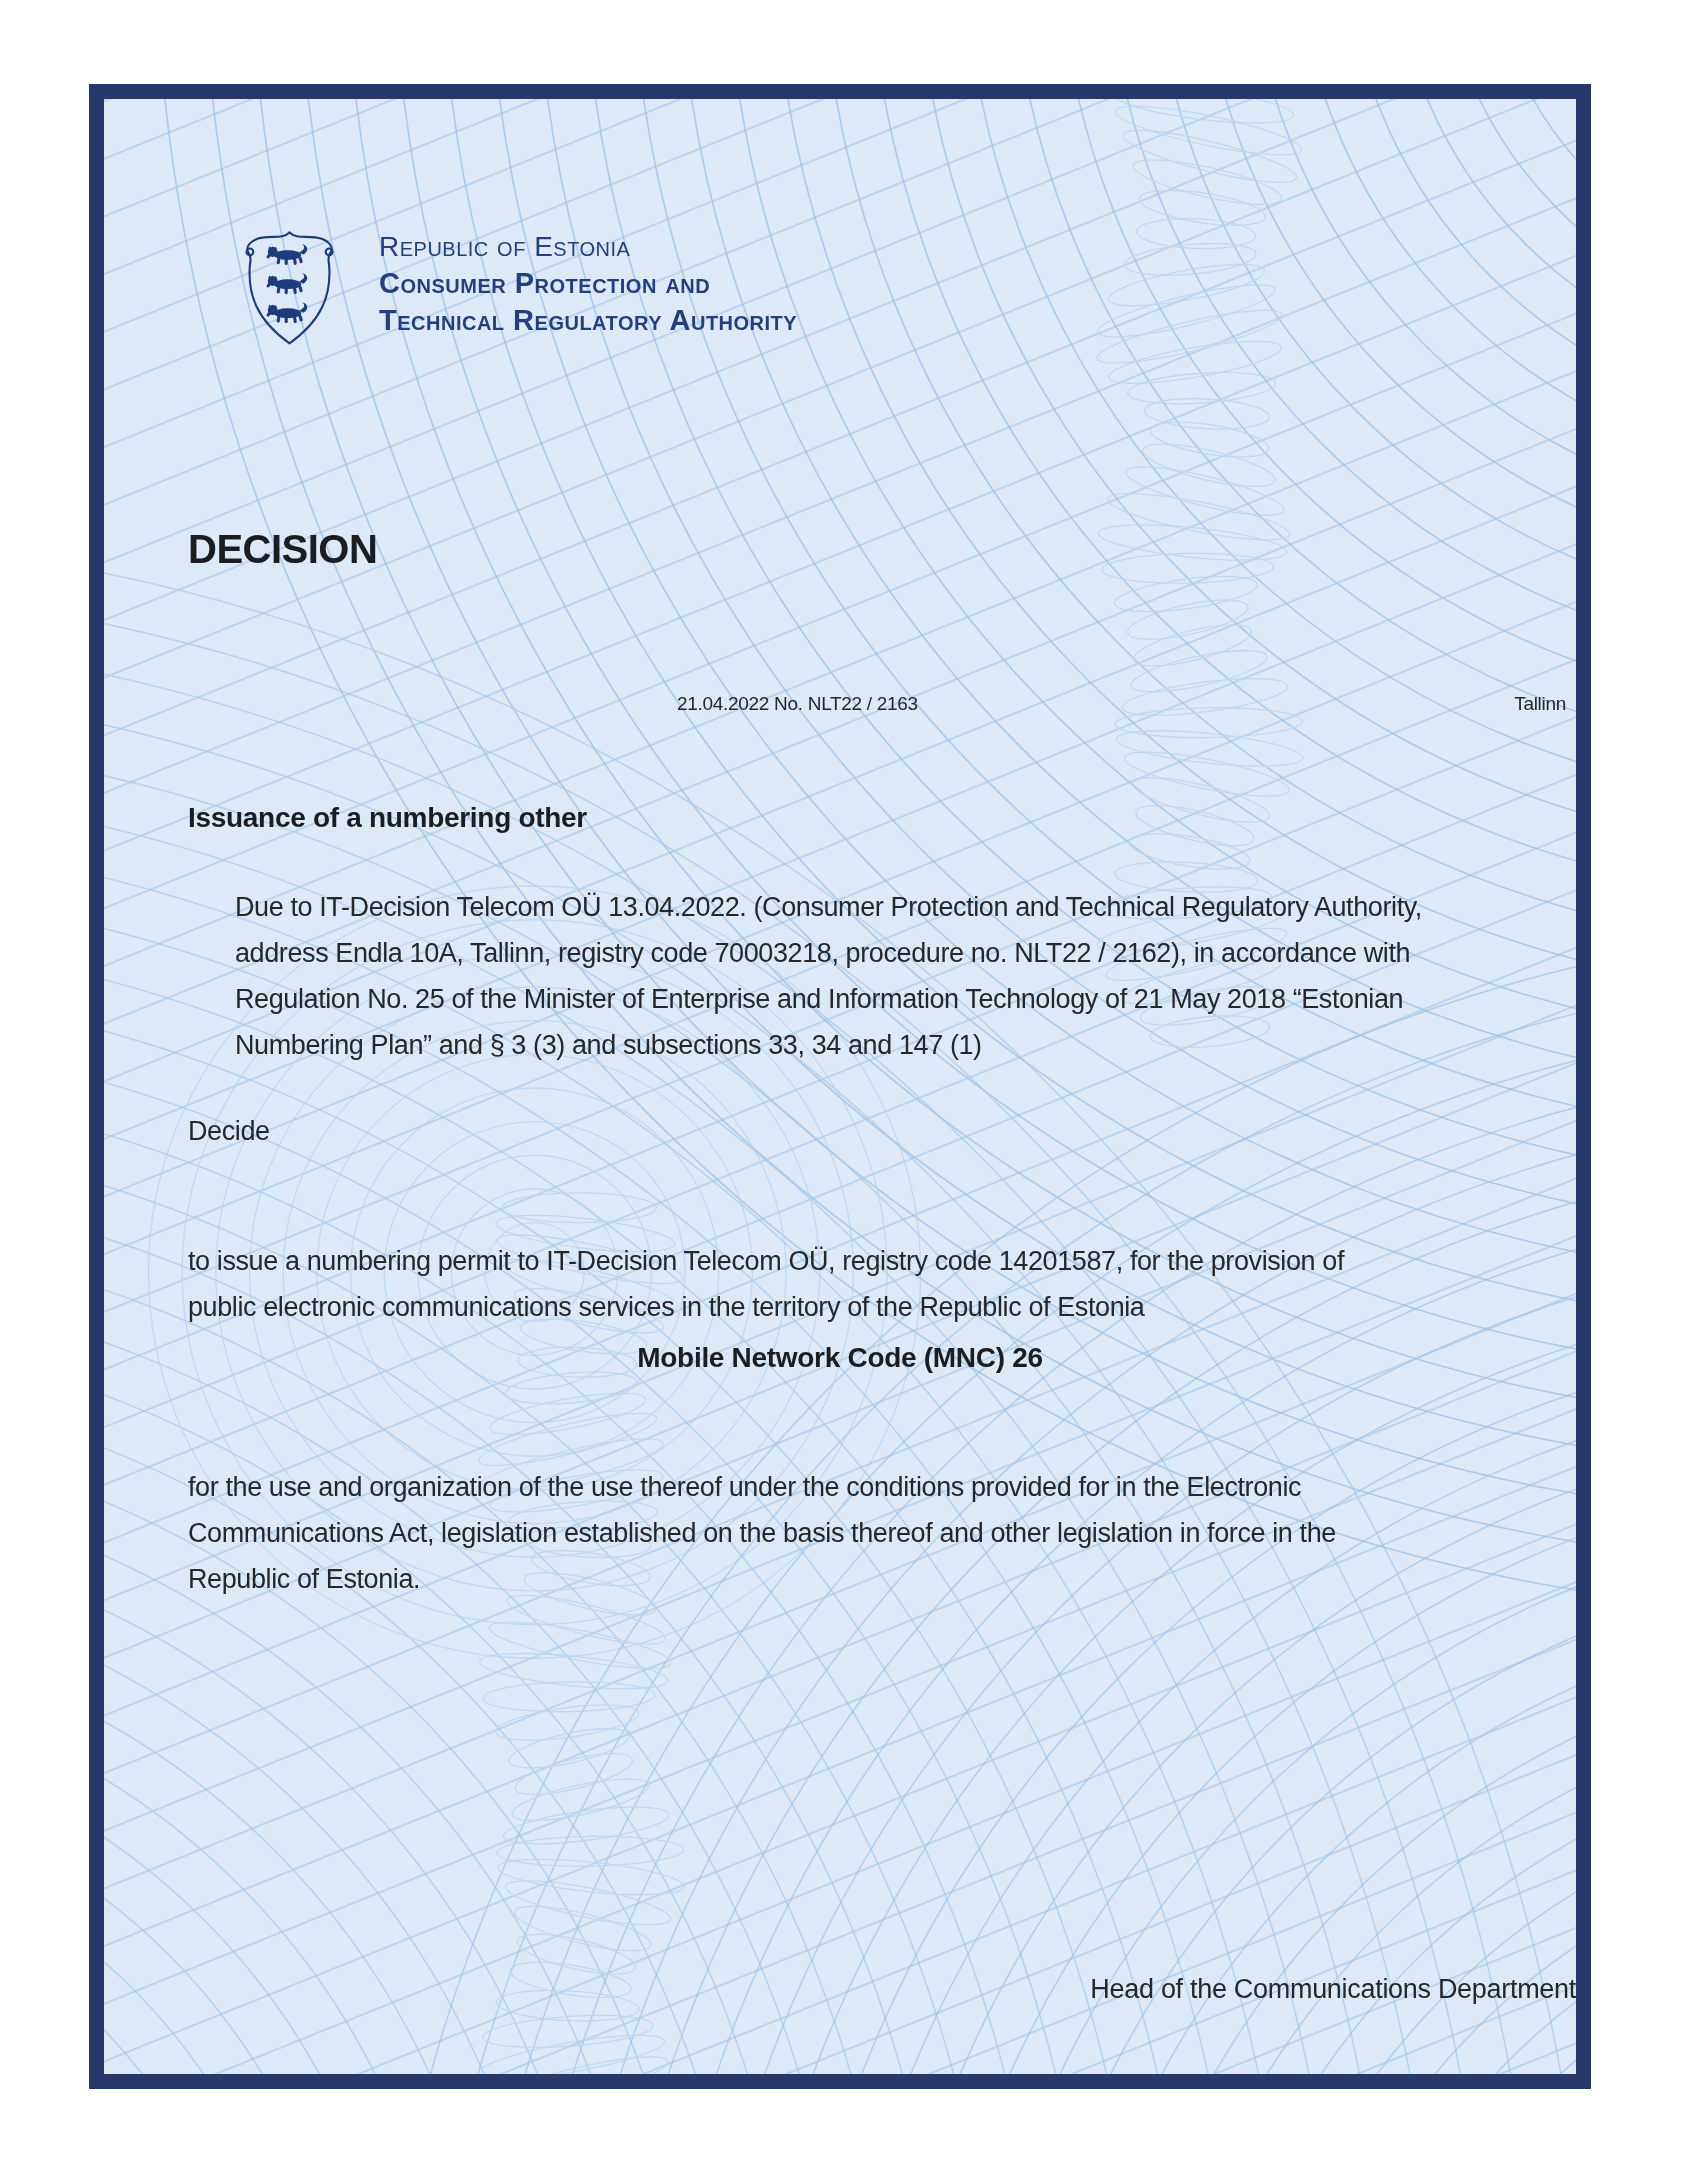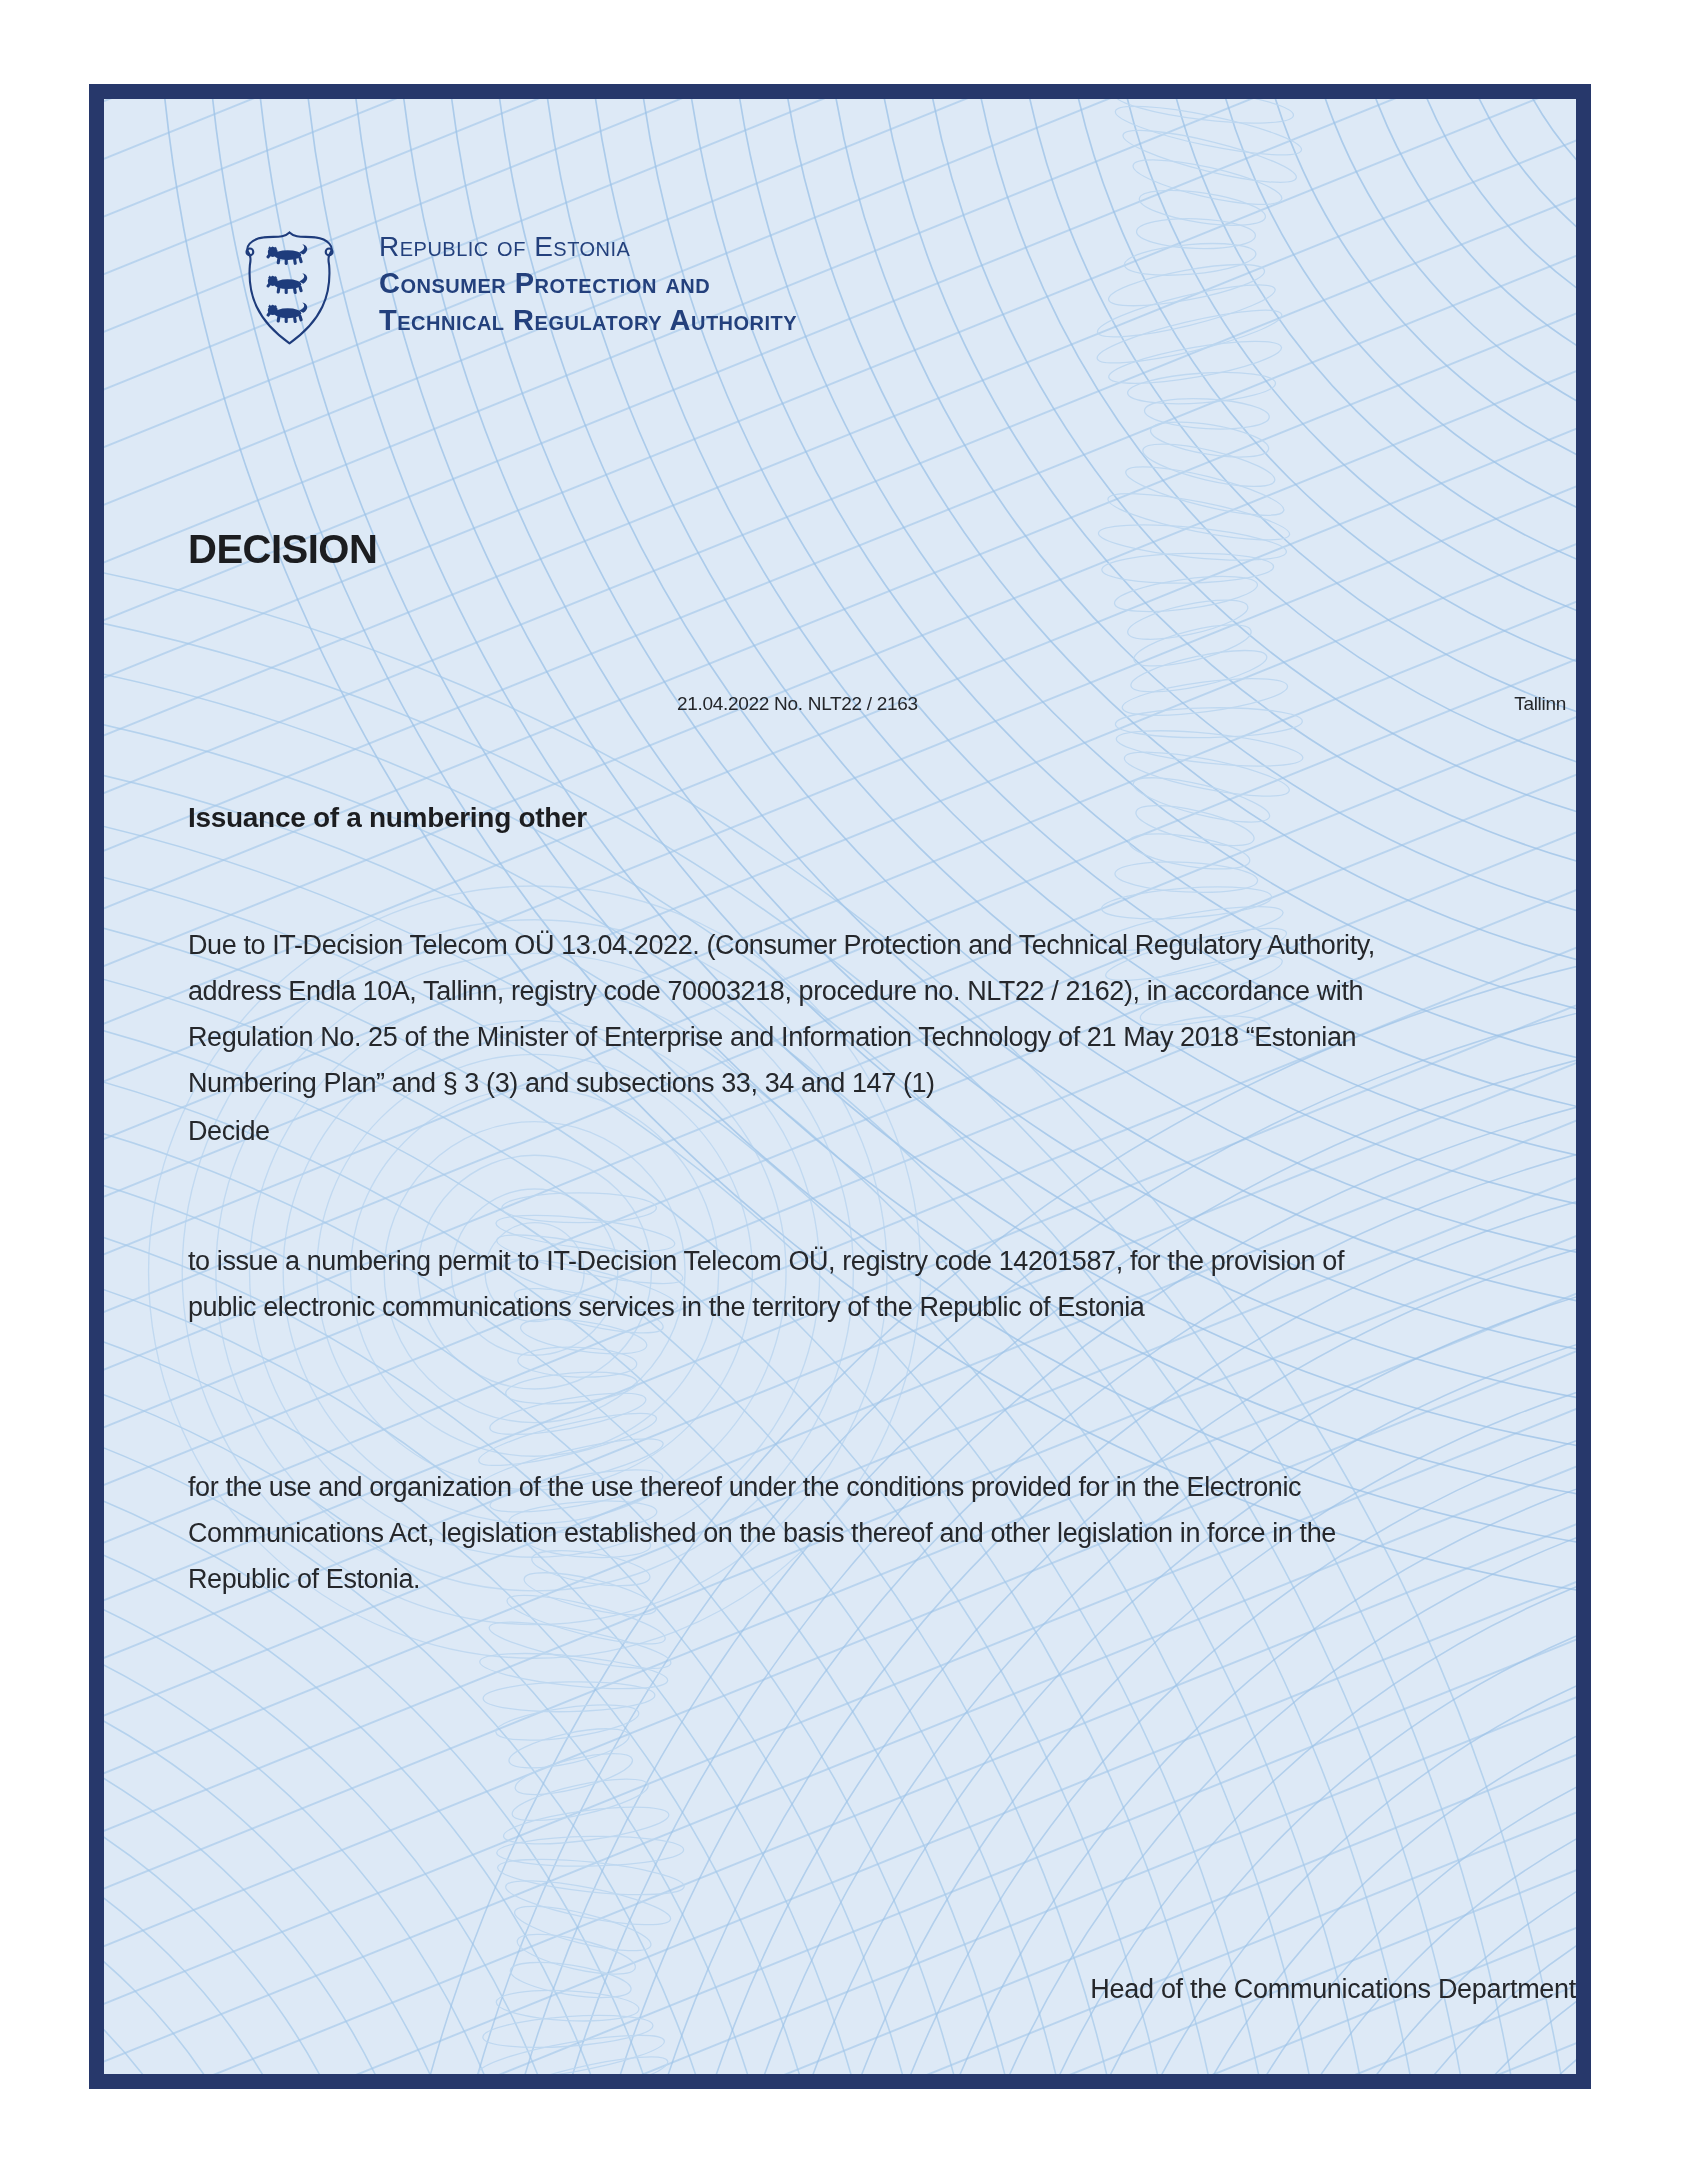--- a/index.html
+++ b/index.html
@@ -26,21 +26,21 @@
 
   .placeline{position:absolute;left:84px;top:582px;width:1378px;height:46px;
     font-size:19px;line-height:46px;letter-spacing:-0.3px;text-align:right;}
   .dateref{position:absolute;left:489px;top:0;}
 
   .subject{position:absolute;left:84px;top:703px;font-size:28px;font-weight:700;
     letter-spacing:-0.3px;color:#1c1d20;}
 
   .para{position:absolute;left:84px;width:1378px;font-size:27px;line-height:46px;
     letter-spacing:-0.4px;white-space:pre-line;color:#25272b;}
-  .para.intro{top:823px;}
+  .para.intro{top:785px;margin-left:47px;}
   .para.decide{top:1009px;}
   .para.decision{top:1139px;}
   .para.conditions{top:1365px;}
 
   .mnc{position:absolute;left:0;top:1243px;width:100%;text-align:center;
     font-size:28px;font-weight:700;letter-spacing:-0.3px;color:#1c1d20;}
 
   .signature{position:absolute;left:0;top:1875px;width:100%;text-align:right;
     font-size:27px;letter-spacing:-0.3px;color:#25272b;}
 </style>
@@ -312,20 +312,21 @@
     <div class="para intro">Due to IT-Decision Telecom OÜ 13.04.2022. (Consumer Protection and Technical Regulatory Authority,
 address Endla 10A, Tallinn, registry code 70003218, procedure no. NLT22 / 2162), in accordance with
 Regulation No. 25 of the Minister of Enterprise and Information Technology of 21 May 2018 “Estonian
 Numbering Plan” and § 3 (3) and subsections 33, 34 and 147 (1)</div>
 
     <div class="para decide">Decide</div>
 
     <div class="para decision">to issue a numbering permit to IT-Decision Telecom OÜ, registry code 14201587, for the provision of
 public electronic communications services in the territory of the Republic of Estonia</div>
 
+    <div class="mnc">Mobile Network Code (MNC) 26</div>
 
     <div class="para conditions">for the use and organization of the use thereof under the conditions provided for in the Electronic
 Communications Act, legislation established on the basis thereof and other legislation in force in the
 Republic of Estonia.</div>
 
     <div class="signature">Head of the Communications Department</div>
 
   </div>
 </div>
 

